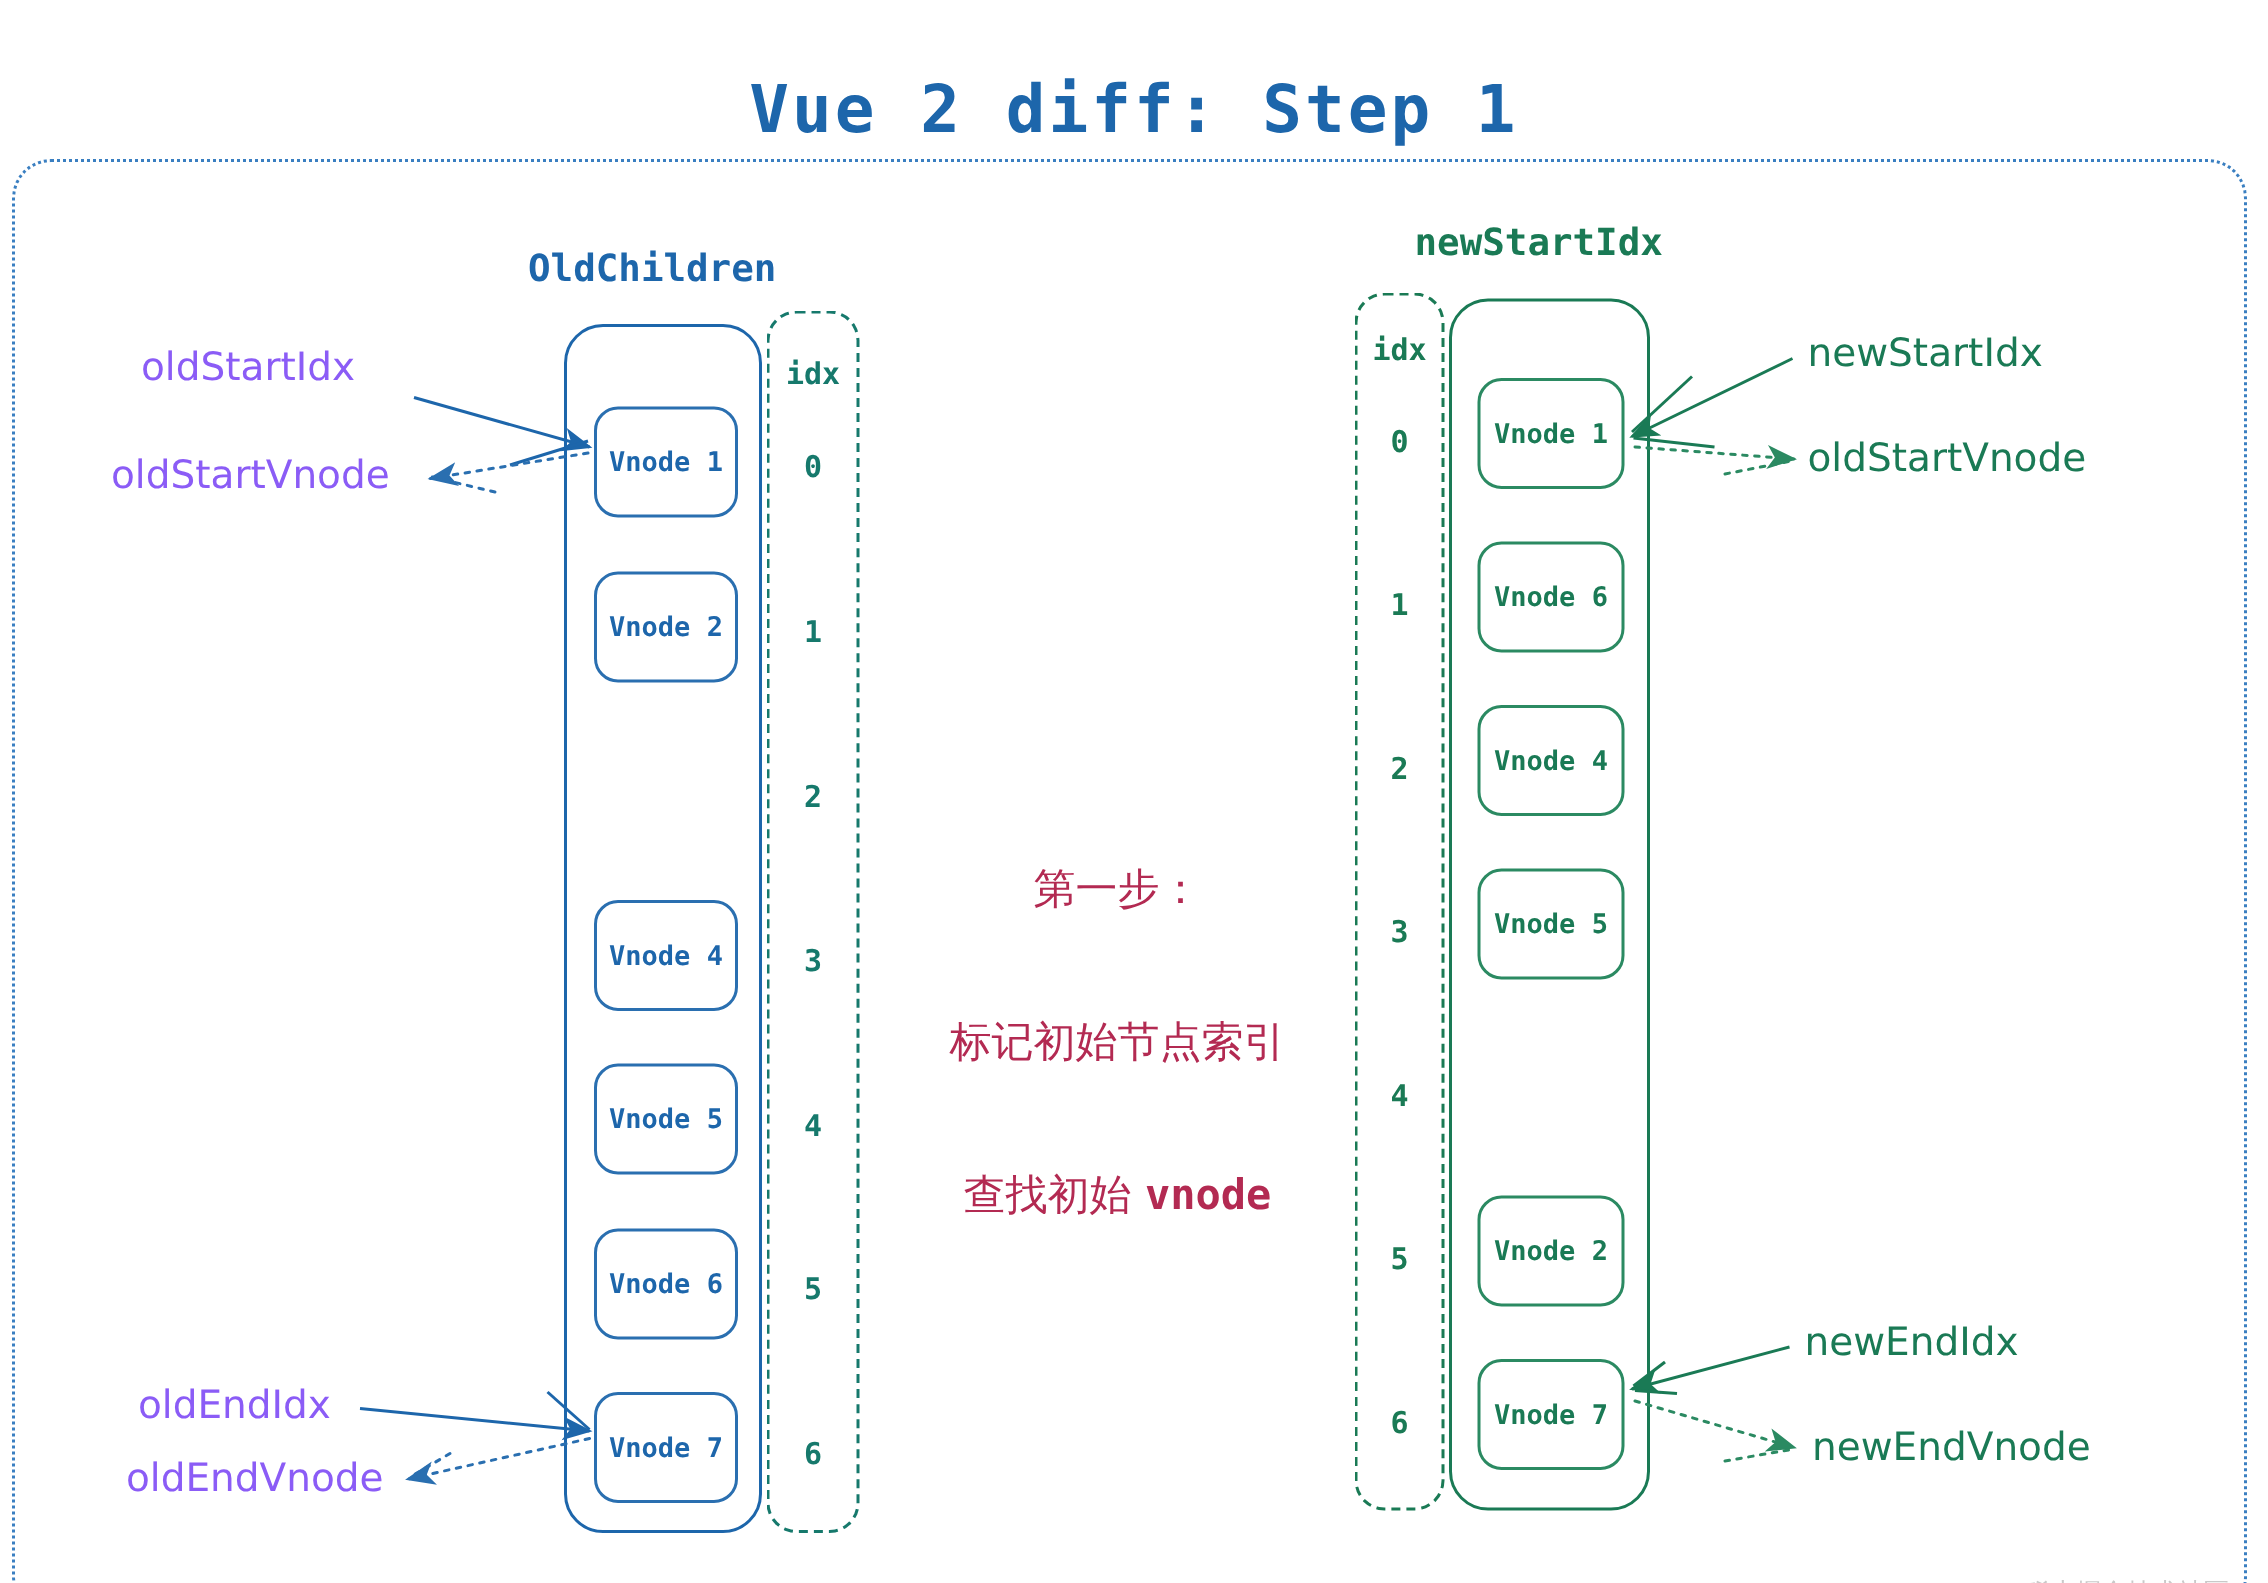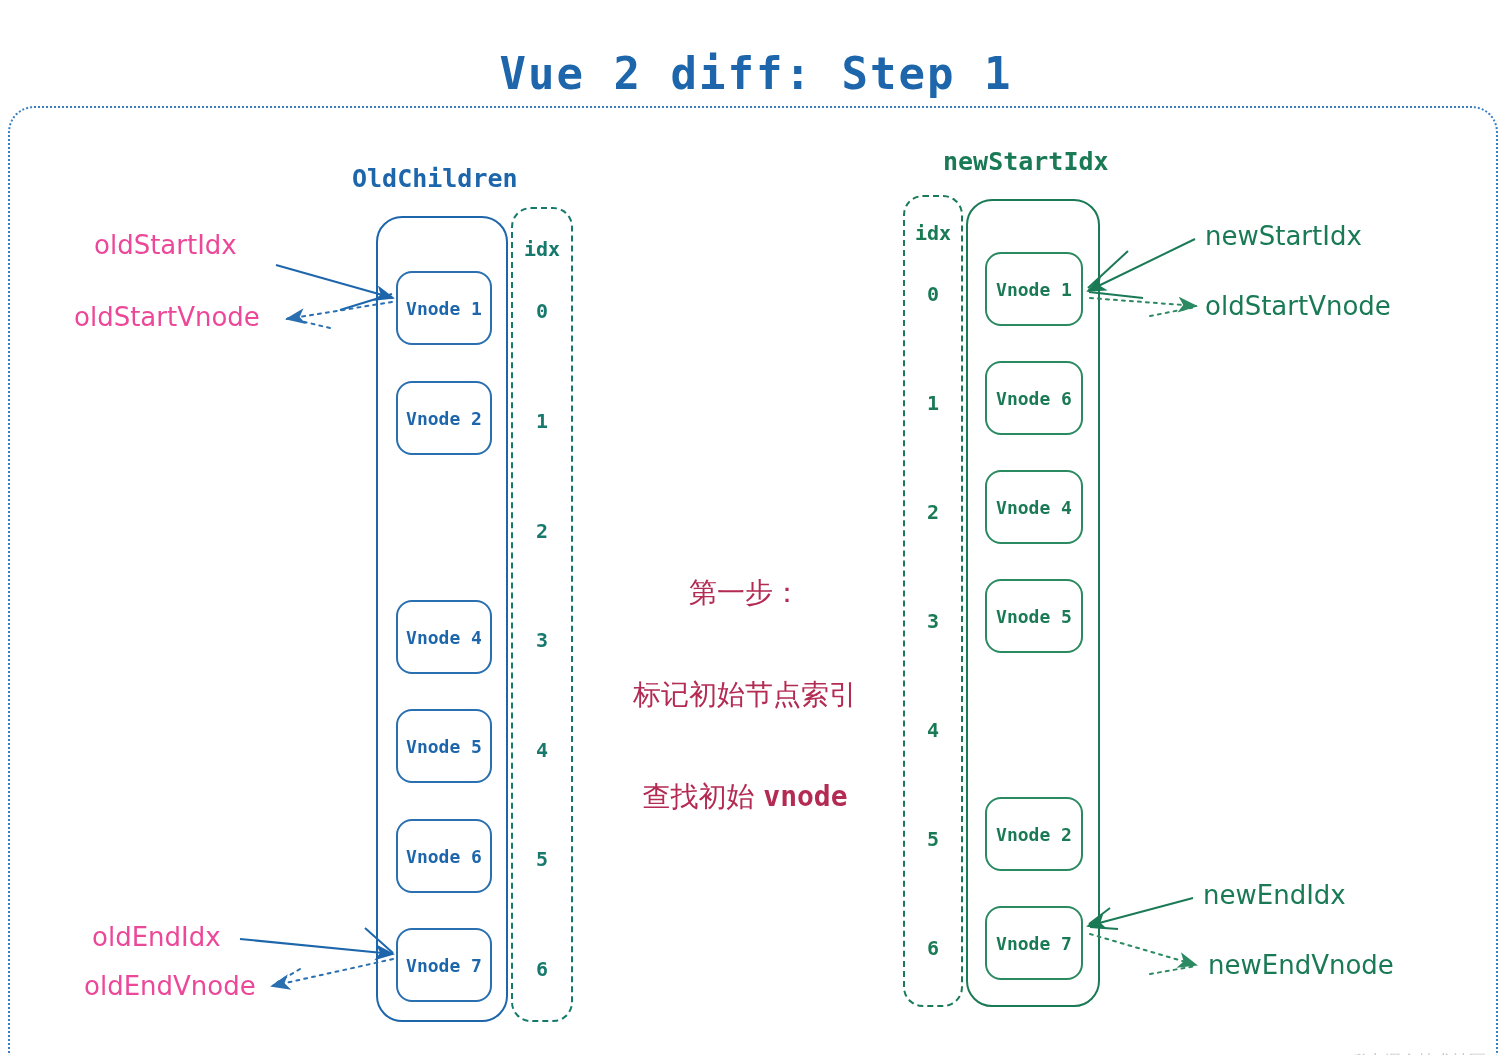--- a/index.html
+++ b/index.html
@@ -143,21 +143,21 @@
   }
 
   
   .callout {
     position: absolute;
     font-family: "DejaVu Sans", sans-serif;
     font-size: 26px;
     font-weight: 500;
     white-space: pre;
   }
-  .callout.blue  { color: #ec4899; }
+  .callout.blue  { color: #8b5cf6; }
   .callout.green { color: #1a7a55; }
 
   
   #center-note {
     position: absolute;
     left: 600px;
     top: 472px;
     width: 290px;
     text-align: center;
     color: #b32a52;

